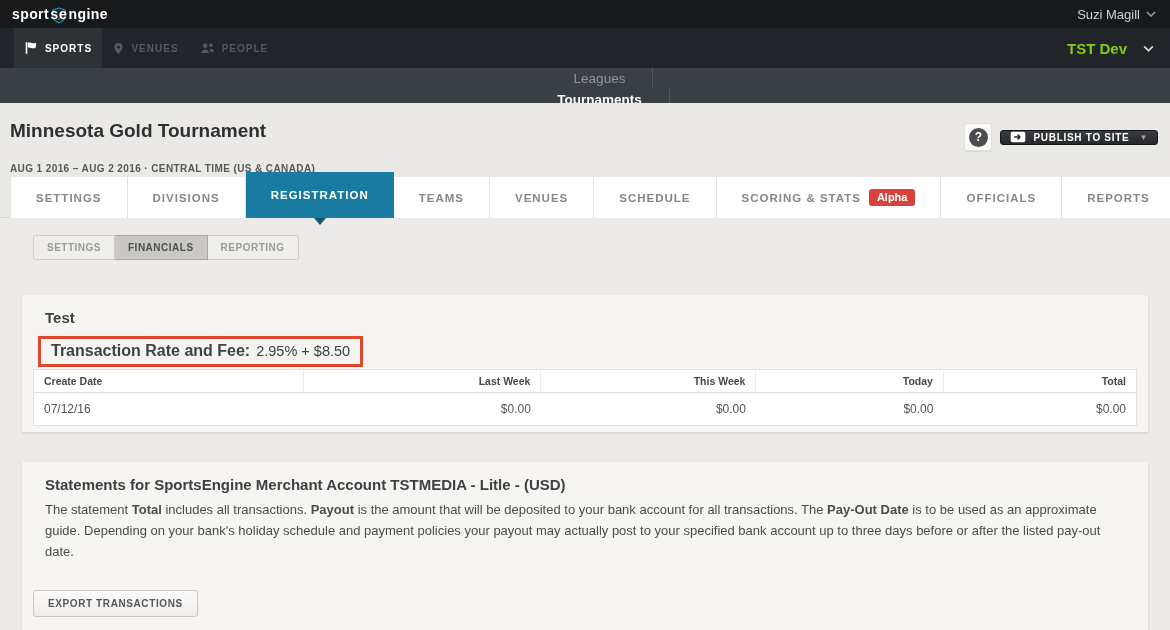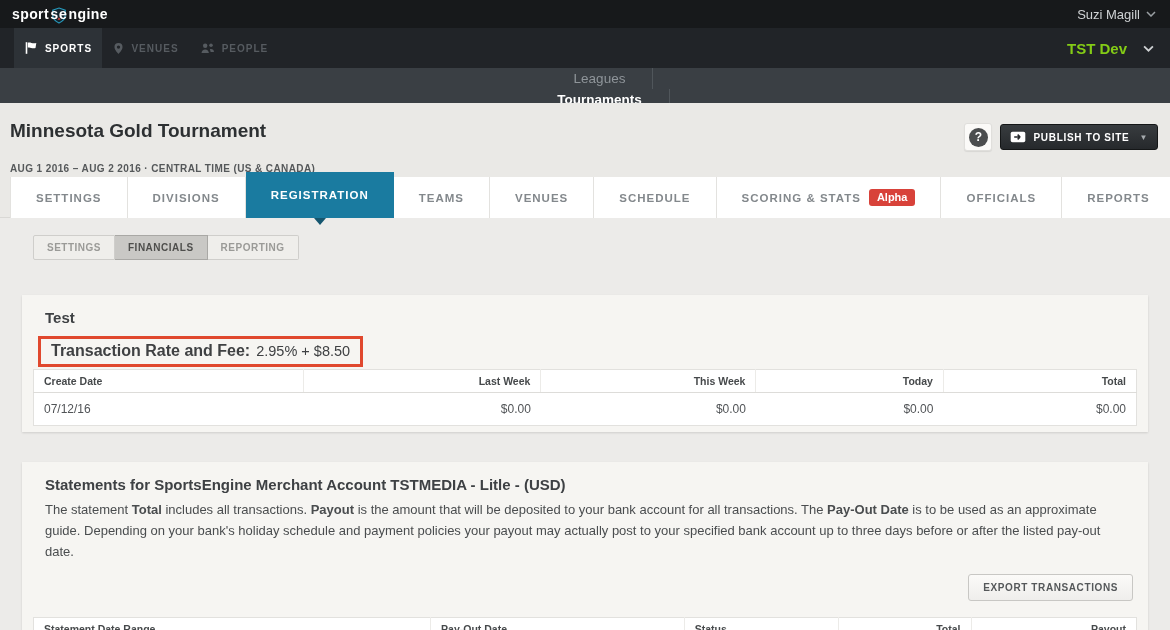--- a/index.html
+++ b/index.html
@@ -36,21 +36,21 @@
   .page-header { background: #eae9e6; height: 115px; position: relative; border-bottom: 1px solid #d9d8d5; }
   .header-top { display: flex; justify-content: space-between; align-items: flex-start; padding: 17px 12px 0 10px; }
   .page-title { color: #2d3032; font-size: 19px; font-weight: 700; }
   .page-subtitle { color: #55585a; font-size: 10px; font-weight: 700; letter-spacing: .4px; margin-top: 21px; }
   .header-actions { display: flex; align-items: center; gap: 8px; margin-top: 3px; }
   .help-btn { width: 28px; height: 28px; background: #fbfaf8; border: 1px solid #e0dfdc; border-radius: 3px;
               display: flex; align-items: center; justify-content: center; cursor: pointer;
               box-shadow: 0 1px 1px rgba(0,0,0,.08); }
   .help-circle { width: 19px; height: 19px; border-radius: 50%; background: #4b4d4e; color: #fff;
                  font-size: 12px; font-weight: 700; display: flex; align-items: center; justify-content: center; }
-  .publish-btn { height: 26px; background: linear-gradient(#383c3f, #26292c); border: 1px solid #141617;
+  .publish-btn { height: 15px; background: linear-gradient(#383c3f, #26292c); border: 1px solid #141617;
                  border-radius: 3px; color: #fff; font-size: 10px; font-weight: 700; letter-spacing: .7px;
                  display: flex; align-items: center; gap: 7px; padding: 0 9px; cursor: pointer;
                  font-family: "Liberation Sans", sans-serif; }
   .publish-btn .caret { color: #a6abae; font-size: 8px; margin-left: 3px; }
 
   
   .tab-bar { position: absolute; left: 10px; bottom: -1px; display: flex; align-items: flex-end; z-index: 3; }
   .tab { background: #fff; height: 41px; display: flex; align-items: center; padding: 0 25px; gap: 8px;
          border-right: 1px solid #e3e2df; cursor: pointer; position: relative; }
   .tab:first-child { border-left: 1px solid #e3e2df; }
@@ -85,21 +85,21 @@
   .tbl-1 { margin-top: 2px; }
   .tbl-2 { margin-top: 16px; }
   .data-table th { font-size: 10.5px; font-weight: 700; color: #46494b; padding: 5px 10px;
                    border-right: 1px solid #eceBe8; border-bottom: 1px solid #dddcd9; text-align: left; }
   .data-table th:last-child { border-right: none; }
   .data-table td { font-size: 12px; color: #515457; padding: 9px 10px; }
   .al-r { text-align: right !important; }
 
   .statements-desc { margin: 6px 14px 0 12px; font-size: 13px; color: #4a4d4f; line-height: 21px; }
   .statements-desc b { font-weight: 700; }
-  .btn-row { display: flex; justify-content: flex-end; margin-top: 12px; padding-right: 4px; }
+  .btn-row { display: flex; justify-content: flex-start; margin-top: 28px; padding-right: 4px; }
   .export-btn { background: linear-gradient(#fbfaf8, #efeeec); border: 1px solid #c8c7c4; border-radius: 3px;
                 color: #55585a; font-size: 10px; font-weight: 700; letter-spacing: .6px; padding: 7px 14px;
                 cursor: pointer; font-family: "Liberation Sans", sans-serif; }
 </style>
 </head>
 <body style="--accent: #1a7ba0; --alpha-badge: #d8423a; --highlight-border: #e0482e;">
 
 <div class="topbar">
   <div class="logo">
     <span id="logo-left">sport</span>

